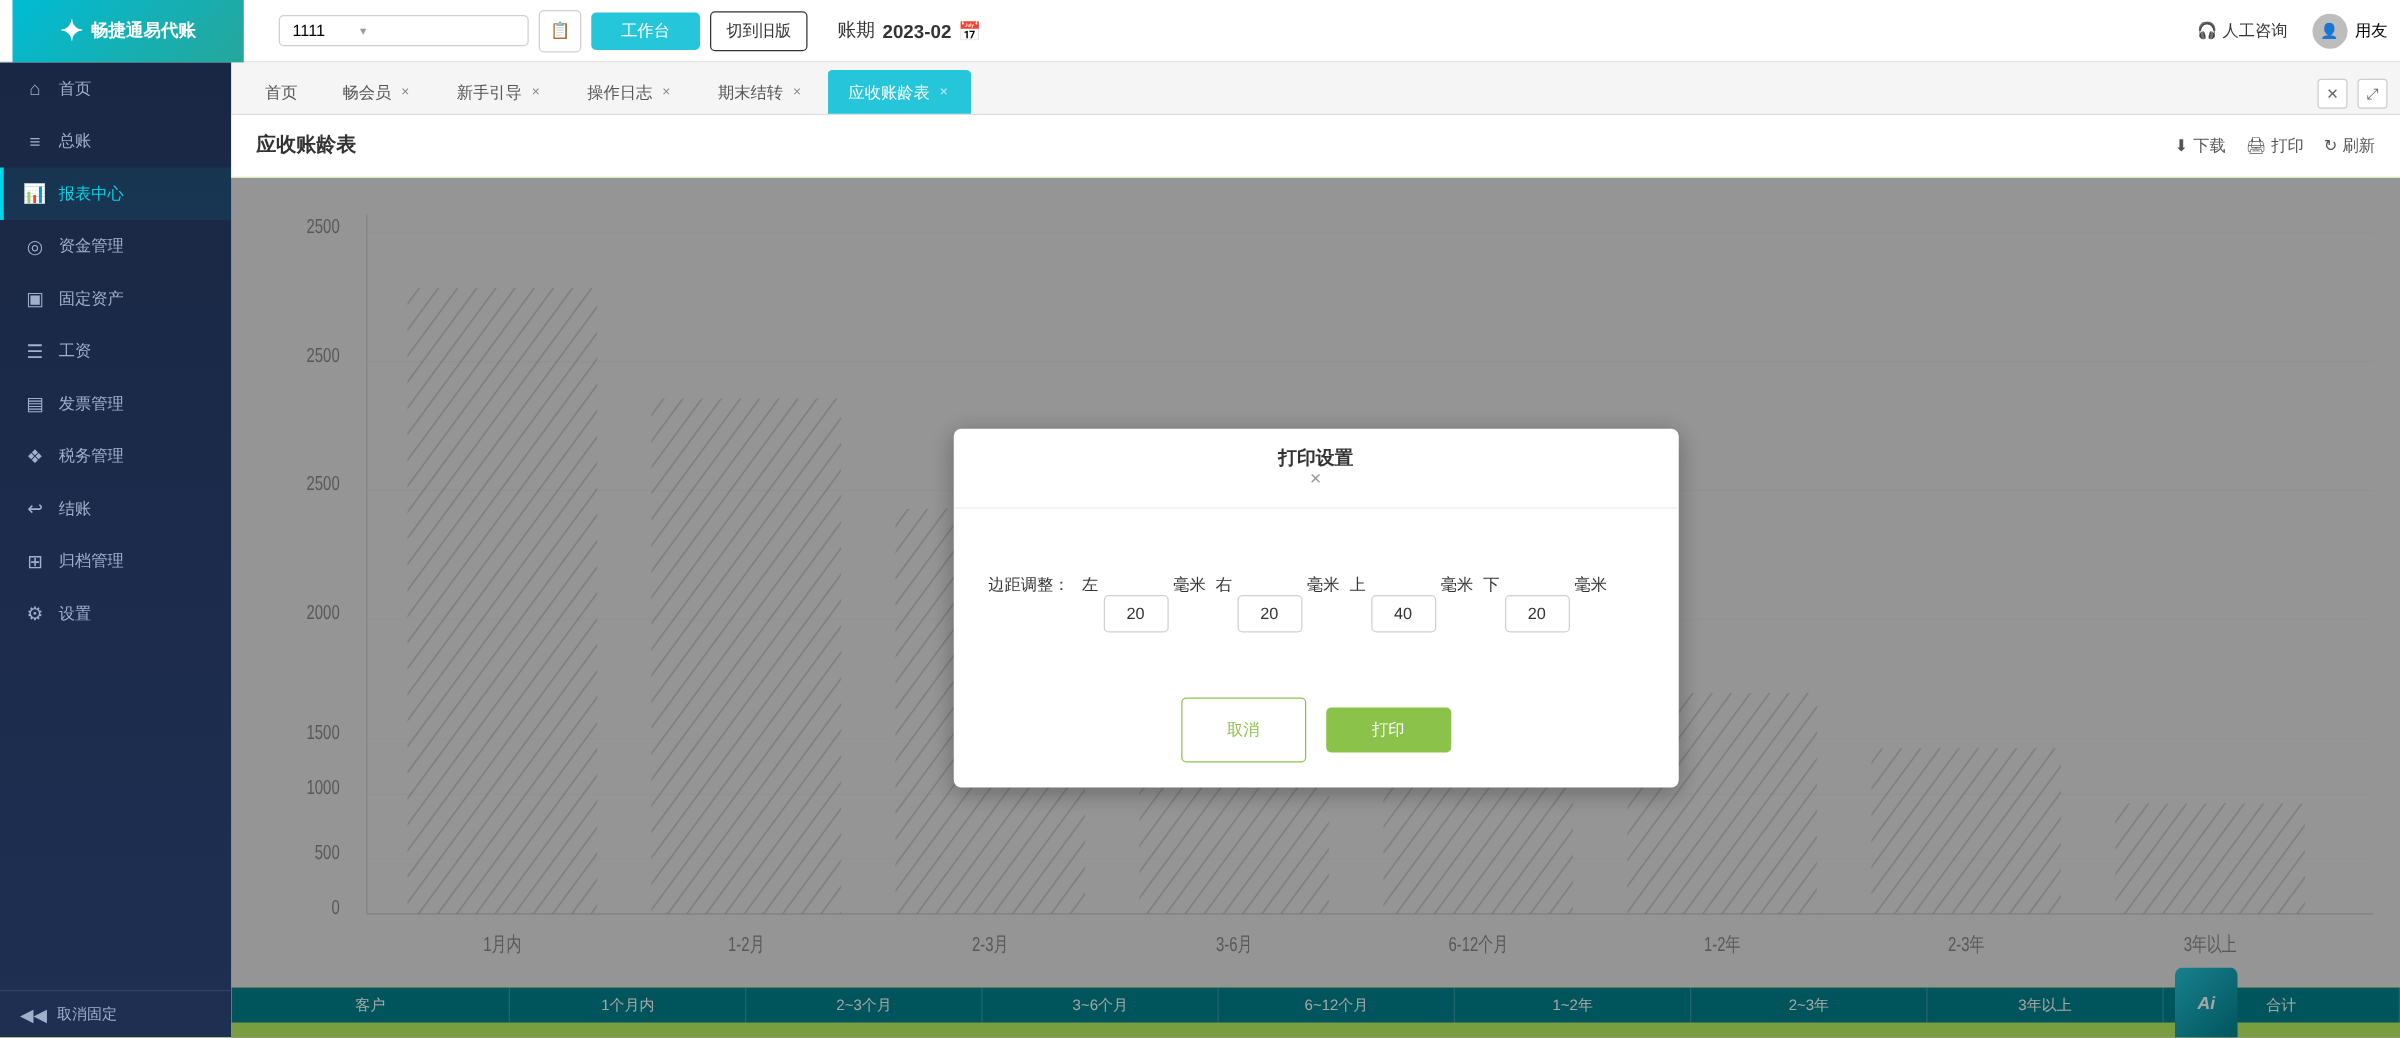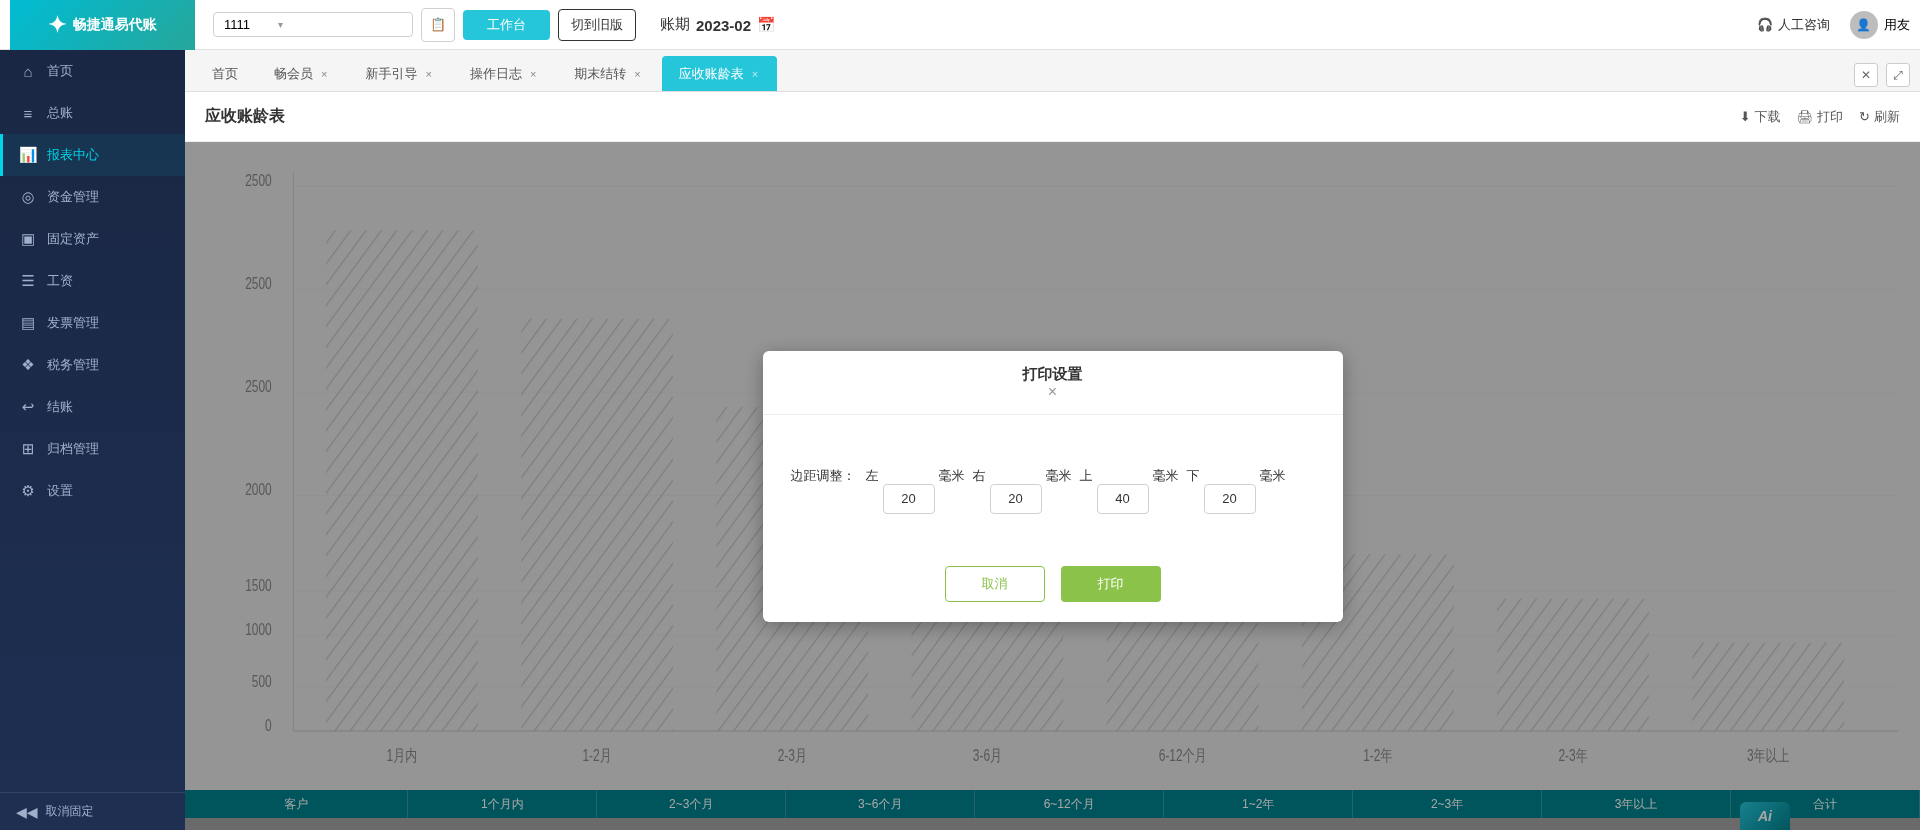--- a/index.html
+++ b/index.html
@@ -249,21 +249,21 @@
     .page-action-item {
       display: flex;
       align-items: center;
       gap: 4px;
       cursor: pointer;
     }
 
     
     .chart-area {
       flex: 1;
-      background: #a3a3a3;
+      background: #bef264;
       position: relative;
       overflow: hidden;
     }
 
     
     .table-header-bar {
       height: 28px;
       background: #00838f;
       display: flex;
       align-items: center;
@@ -367,21 +367,21 @@
     }
     .modal-footer {
       display: flex;
       align-items: center;
       justify-content: center;
       gap: 16px;
       padding: 12px 20px 20px;
     }
     .btn-cancel {
       width: 100px;
-      height: 36px;
+      height: 52px;
       border: 1px solid #8bc34a;
       color: #8bc34a;
       background: #fff;
       border-radius: 4px;
       font-size: 13px;
       cursor: pointer;
     }
     .btn-confirm {
       width: 100px;
       height: 36px;
@@ -393,39 +393,39 @@
       cursor: pointer;
     }
 
     
     .ai-badge {
       position: fixed;
       bottom: 0;
       right: 130px;
       background: linear-gradient(135deg, #26c6da, #00838f);
       color: white;
-      padding: 6px 18px;
+      padding: 20px 18px;
       font-size: 14px;
       font-style: italic;
       font-weight: bold;
       border-radius: 6px 6px 0 0;
     }
   </style>
 </head>
 <body>
 
 <div style="display:flex; flex-direction:column; height:830px;">
   <div class="top-header">
 
     <div class="logo-area">
       <span style="font-size:22px; margin-right:6px;">✦</span>
       <span>畅捷通易代账</span>
     </div>
 
-    <div class="company-selector" style="margin-left:10px;gap:28px;">
+    <div class="company-selector" style="margin-left:20px;gap:28px;">
       <span>1111</span>
       <span style="color:#999; font-size:10px;">▾</span>
     </div>
 
     <div class="calendar-btn">
       <span>📋</span>
     </div>
 
     <button class="workbench-btn">工作台</button>
 

